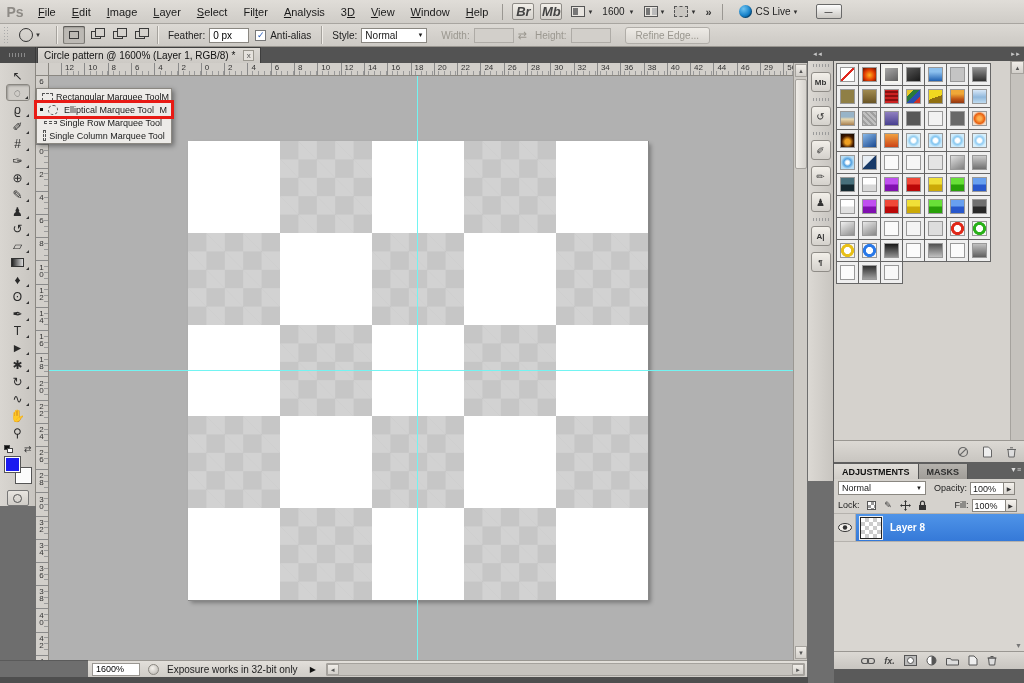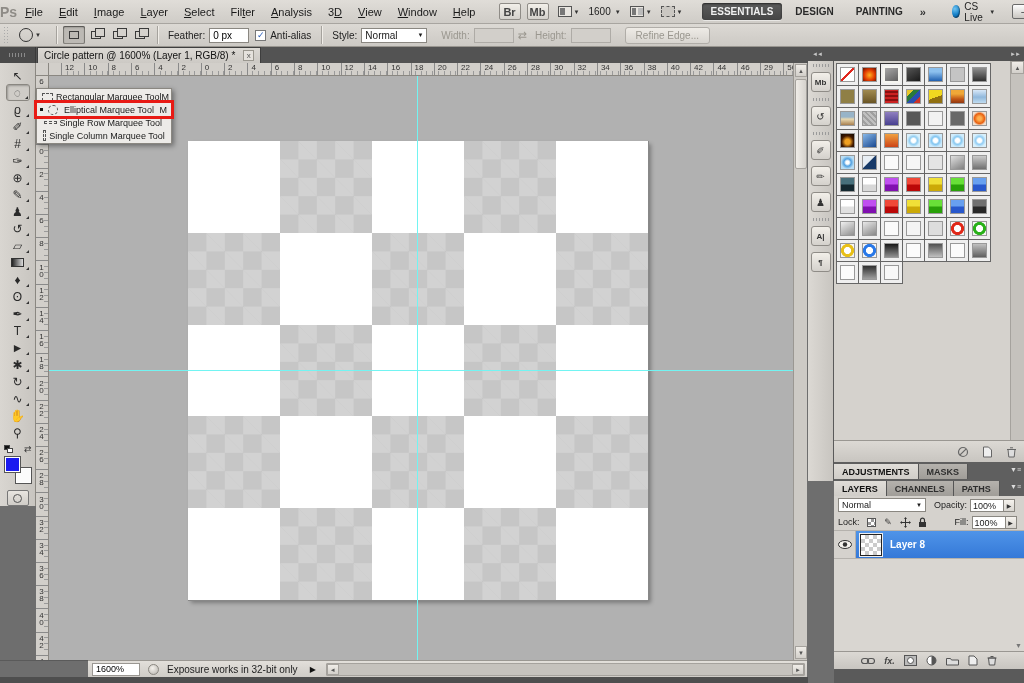--- a/index.html
+++ b/index.html
@@ -8,22 +8,22 @@
 
   
   .menubar { position:absolute; left:0; top:0; width:1024px; height:24px;
     background:linear-gradient(#e0ddd8,#cfccc7); border-bottom:1px solid #a8a5a0;
     display:flex; align-items:center; }
   .ps-logo { width:30px; text-align:center; font-weight:bold; font-size:14px; color:#8e8b86; }
   .menu-item { padding:0 8px; height:24px; line-height:24px; cursor:default; }
   .menu-item u { text-decoration:underline; }
   .mb-sep { width:1px; height:16px; background:#9a9792; margin:0 6px; }
   .appbar-btn { height:17px; min-width:22px; border:1px solid #8f8c87; border-radius:2px;
-    background:linear-gradient(#f2efe9,#d4d1cc); font-size:11px; font-weight:bold; color:#444;
-    display:flex; align-items:center; justify-content:center; margin:0 3px; }
+    background:linear-gradient(#f2efe9,#d4d1cc); font-size:13px; font-weight:bold; color:#444;
+    display:flex; align-items:center; justify-content:center; margin:0 3px;font-style:italic; }
   .icon-box { width:14px; height:11px; border:1px solid #555; position:relative; background:#e8e5e0; display:inline-block; }
   .icon-box .half { position:absolute; left:1px; top:1px; width:5px; height:7px; background:#777; }
   .dd-arrow { font-size:6px; color:#333; margin:0 3px 0 2px; }
   .zoom-box { font-size:10px; color:#222; padding:0 2px; }
   .workspaces { display:flex; align-items:center; margin-left:14px; }
   .ws-btn { font-size:10px; font-weight:bold; color:#2a2a2a; padding:3px 9px; border-radius:3px; margin:0 2px; }
   .ws-btn.active { background:linear-gradient(#5c5c5c,#454545); color:#f0f0f0;
     box-shadow:inset 0 1px 2px rgba(0,0,0,.6), 0 1px 0 rgba(255,255,255,.5); }
   .ws-more { font-weight:bold; color:#333; margin:0 6px; letter-spacing:-2px; }
   .cslive { display:flex; align-items:center; margin-left:10px; }
@@ -251,25 +251,20 @@
     <span class="icon-box">
         <span class="half" style="width:4px;"></span>
         <span class="half" style="left:7px;width:5px;background:#bbb;"></span>
       </span>
     <span class="dd-arrow">▼</span>
   </div>
   <div style="display:flex;align-items:center;margin-left:6px;">
     <span class="icon-box" style="background:#cac7c2;border-style:dashed;"></span>
     <span class="dd-arrow">▼</span>
   </div>
-  <div class="workspaces">
-      <div class="ws-btn active">ESSENTIALS</div>
-      <div class="ws-btn">DESIGN</div>
-      <div class="ws-btn">PAINTING</div>
-    </div>
   <div class="ws-more">»</div>
   <div class="mb-sep"></div>
   <div class="cslive">
     <span class="cs-ball"></span>
     <span class="cs-text">CS Live</span>
     <span class="dd-arrow">▼</span>
   </div>
   <div class="win-btns">
     <div class="win-btn">—</div>
 
@@ -828,26 +823,20 @@
             </svg>
         </span>
       </div>
 
       <div class="tabbar" style="height:17px;">
           <div class="tab active">ADJUSTMENTS</div>
           <div class="tab">MASKS</div>
           <span class="panel-menu">▼≡</span>
         </div>
 
-      <div class="tabbar" style="height:17px;">
-          <div class="tab active">LAYERS</div>
-          <div class="tab">CHANNELS</div>
-          <div class="tab">PATHS</div>
-          <span class="panel-menu">▼≡</span>
-        </div>
 
       <div class="layers-ctrl">
         <div class="blend-row">
           <div class="blend-select">
             <span>Normal</span>
             <span class="arr">▼</span>
           </div>
           <span class="ctl-label">Opacity:</span>
           <span class="val-box">100%</span>
           <span class="spin-btn">▶</span>

